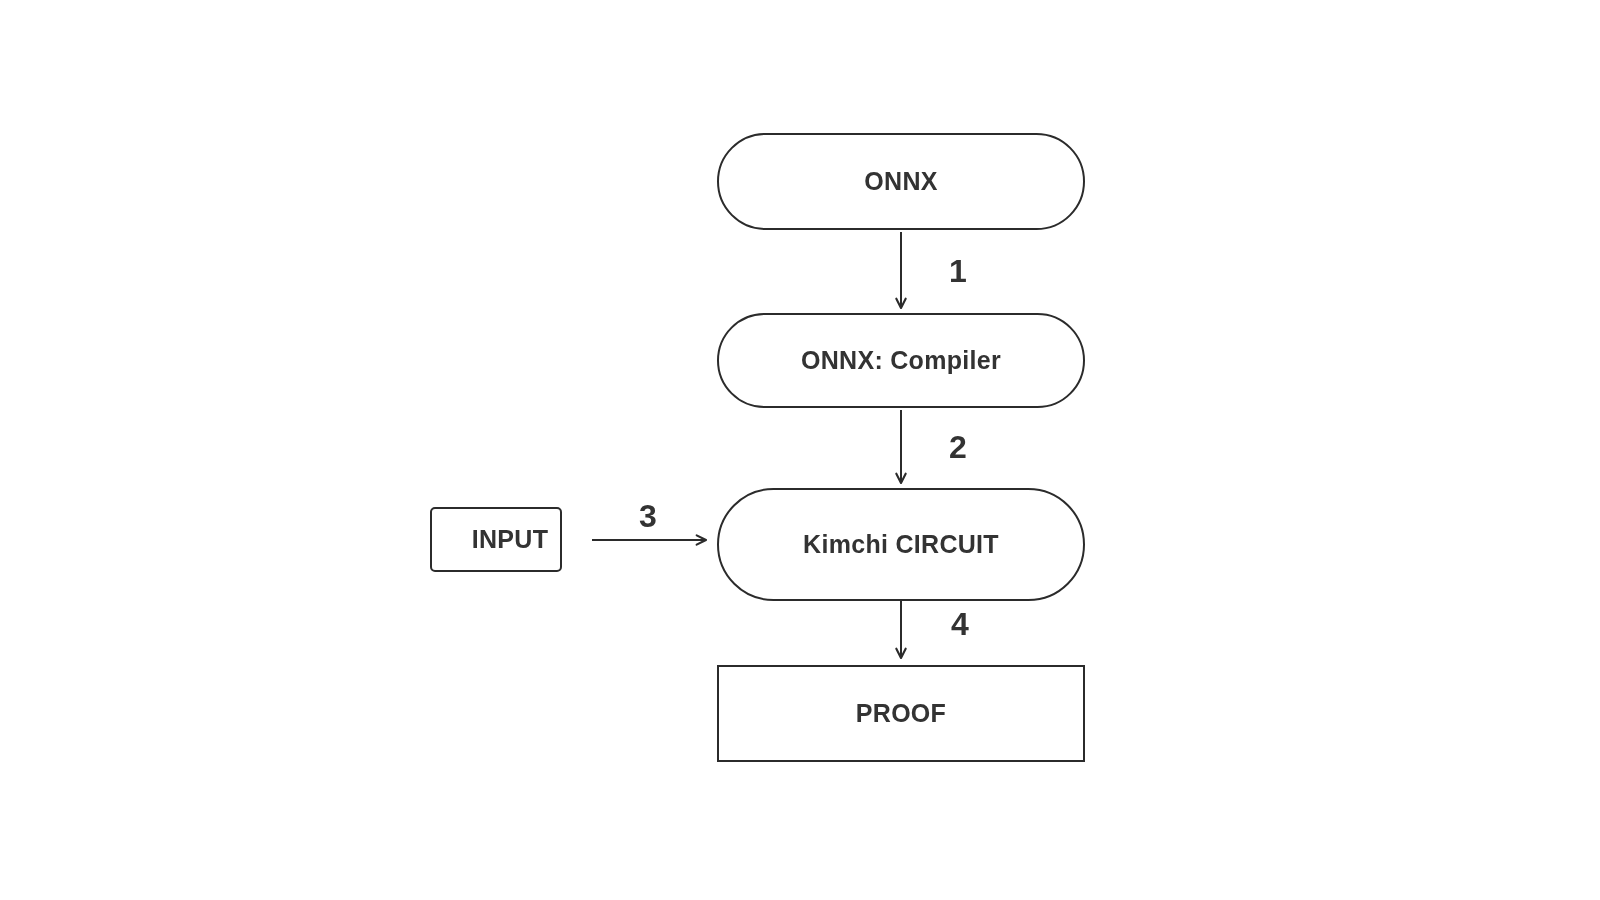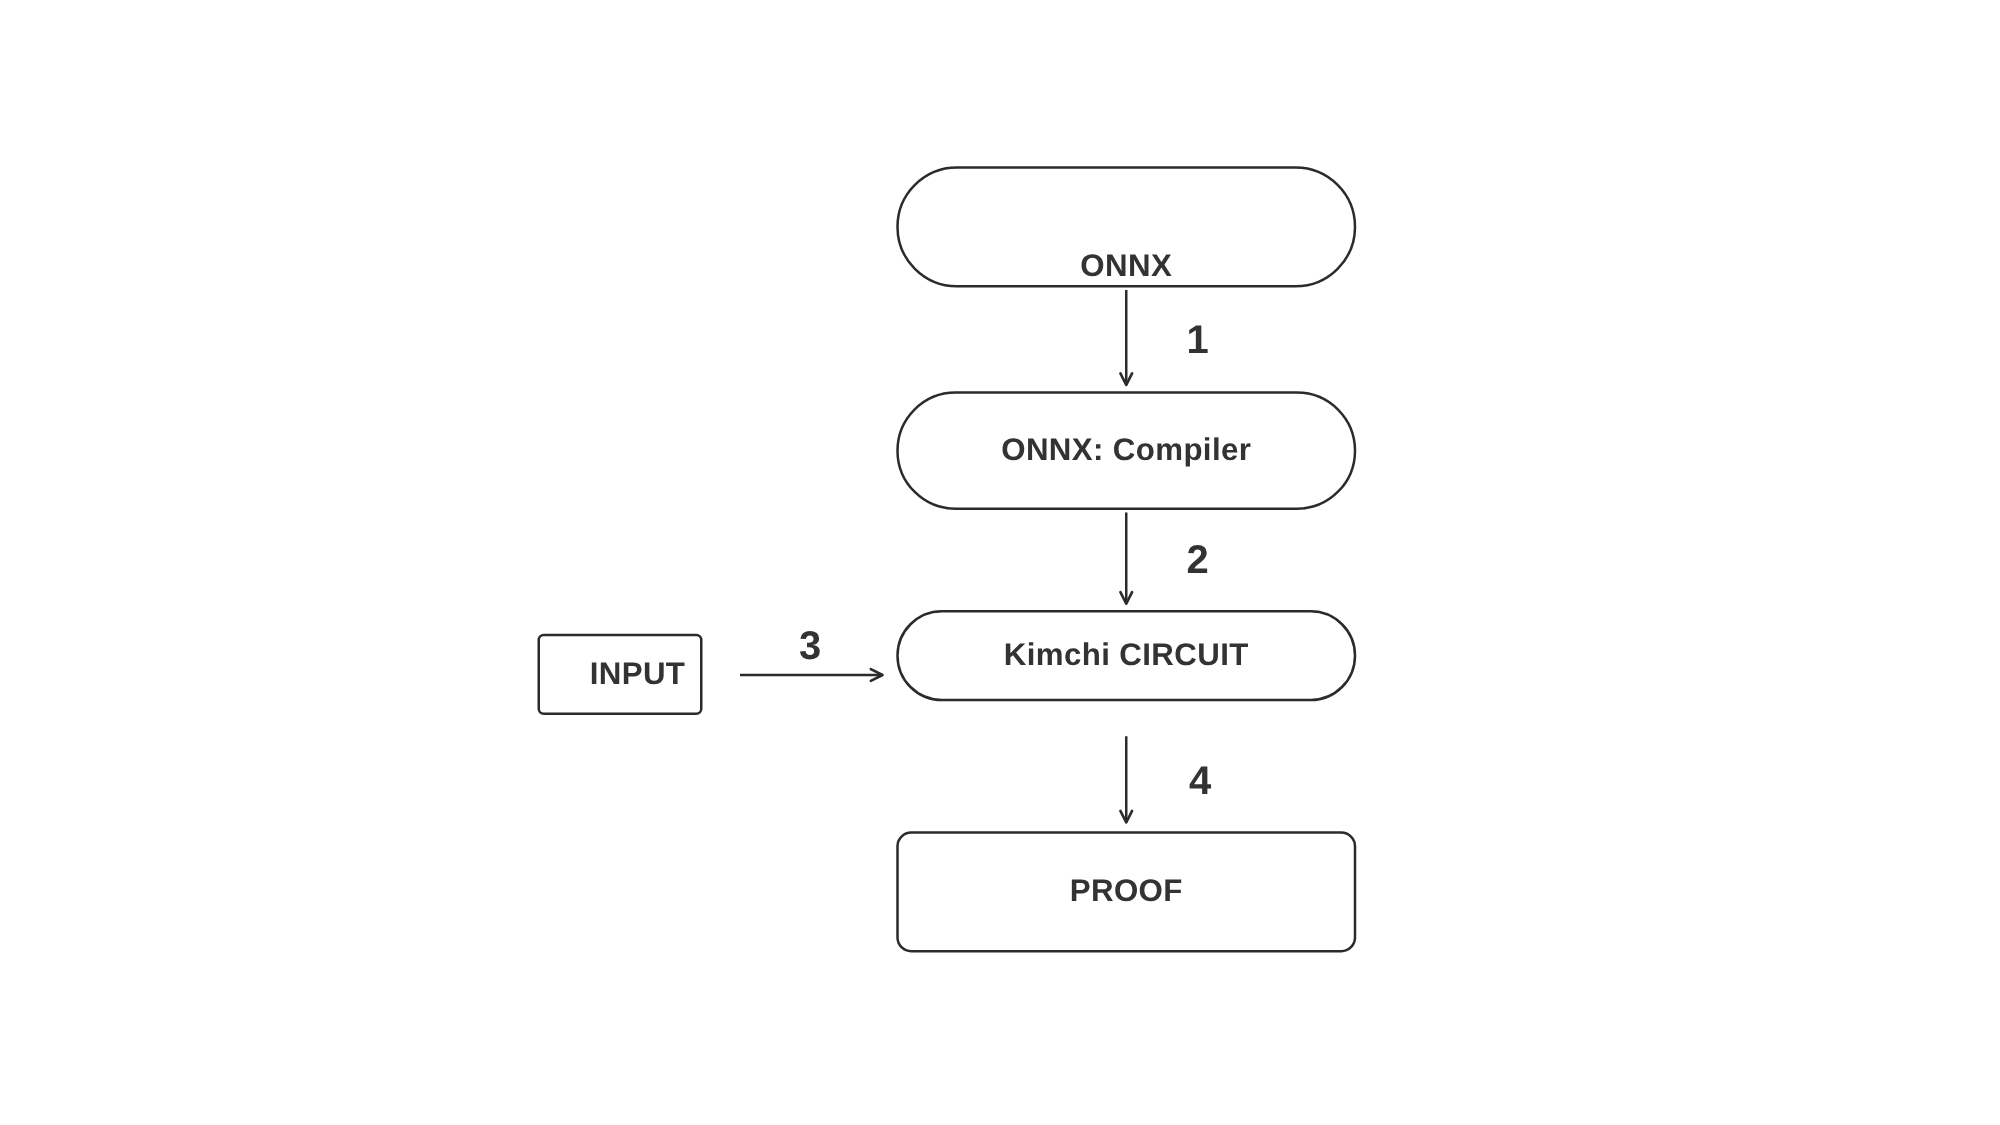--- a/index.html
+++ b/index.html
@@ -31,21 +31,21 @@
     display: flex;
     align-items: center;
     justify-content: center;
     font-weight: 700;
     font-size: 25px;
     letter-spacing: 0.3px;
     color: #333333;
     text-align: center;
   }
   .pill   { border-radius: 60px; }
-  .rect-lg{ border-radius: 12px; }
+  .rect-lg{ border-radius: 0; }
   .rect-sm{ border-radius: 5px;  }
 
   .edge-label {
     position: absolute;
     transform: translate(-50%, -50%);
     font-weight: 700;
     font-size: 32px;
     color: #333333;
     line-height: 1;
   }
@@ -60,33 +60,33 @@
       <marker id="ah" viewBox="0 0 12 12" refX="10" refY="6" markerWidth="14" markerHeight="14" markerUnits="userSpaceOnUse" orient="auto">
         <path d="M2,2 L10,6 L2,10" fill="none" stroke="#2b2b2b" stroke-width="1.8" stroke-linecap="round" stroke-linejoin="round"></path>
       </marker>
     </defs>
     <line x1="901" y1="232" x2="901" y2="308" stroke="#2b2b2b" stroke-width="2" marker-end="url(#ah)"></line>
     <line x1="901" y1="410" x2="901" y2="483" stroke="#2b2b2b" stroke-width="2" marker-end="url(#ah)"></line>
     <line x1="592" y1="540" x2="706" y2="540" stroke="#2b2b2b" stroke-width="2" marker-end="url(#ah)"></line>
     <line x1="901" y1="589" x2="901" y2="658" stroke="#2b2b2b" stroke-width="2" marker-end="url(#ah)"></line>
   </svg>
 
-  <div class="node pill" style="left:717px; top:133px; width:368px; height:97px;align-items:flex-end;">
+  <div class="node pill" style="left:717px; top:133px; width:368px; height:97px;">
     <span>ONNX</span>
   </div>
 
   <div class="node pill" style="left:717px; top:313px; width:368px; height:95px;">
     <span>ONNX: Compiler</span>
   </div>
 
   <div class="node rect-sm" style="left:430px; top:507px; width:132px; height:65px;padding-left:28px;">
     <span>INPUT</span>
   </div>
 
-  <div class="node pill" style="left:717px; top:488px; width:368px; height:73px;">
+  <div class="node pill" style="left:717px; top:488px; width:368px; height:113px;">
     <span>Kimchi CIRCUIT</span>
   </div>
 
   <div class="node rect-lg" style="left:717px; top:665px; width:368px; height:97px;">
     <span>PROOF</span>
   </div>
 
   <div class="edge-label" style="left:958px; top:271px;">1</div>
   <div class="edge-label" style="left:958px; top:447px;">2</div>
   <div class="edge-label" style="left:648px; top:516px;">3</div>

